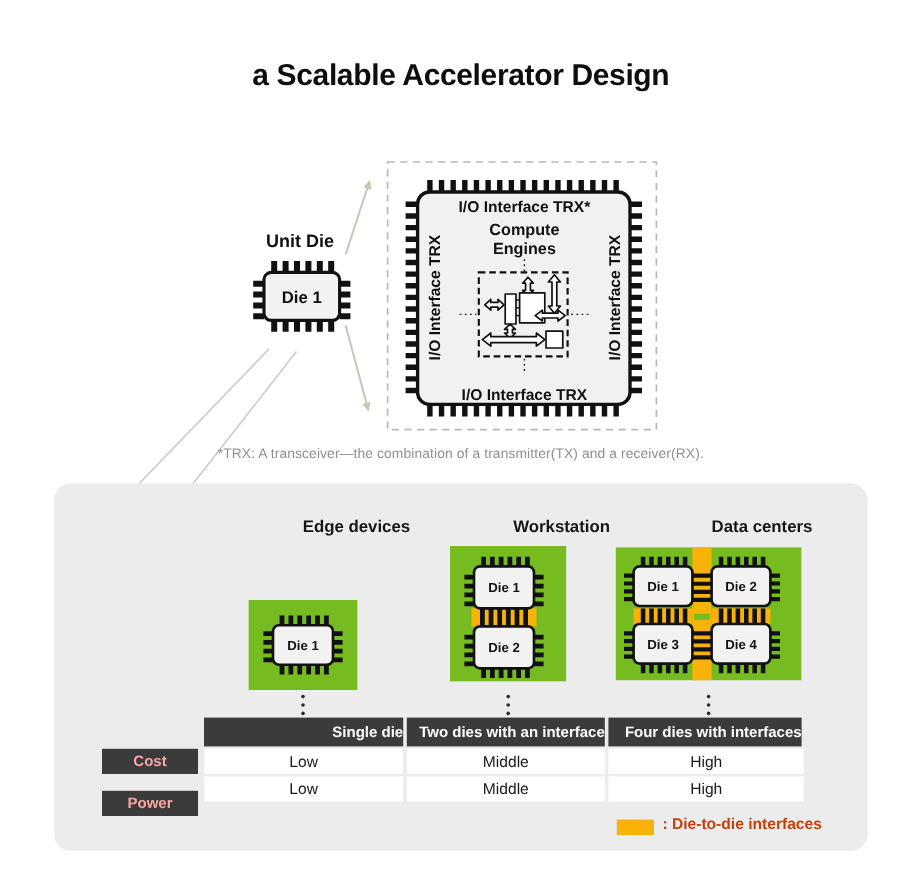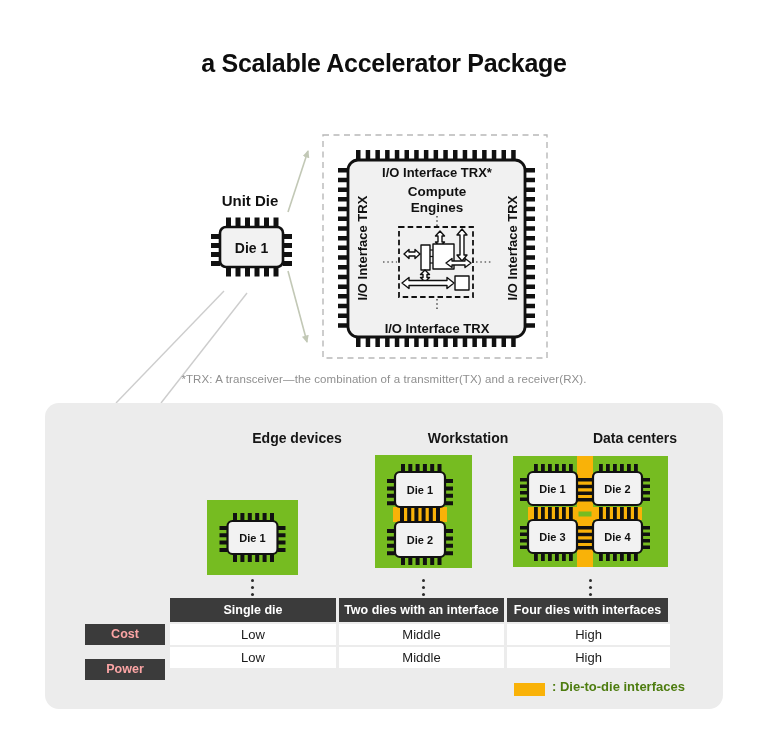--- a/index.html
+++ b/index.html
@@ -25,37 +25,37 @@
 
   
   #panel{top:403px;left:45px;width:678px;height:306px;background:#ececec;border-radius:14px;}
   .colhead{top:27px;width:170px;text-align:center;font-size:14px;font-weight:bold;color:#161616;}
 
   .vdots{width:3px;height:3px;border-radius:50%;background:#2c2c2c;
          box-shadow:0 7px 0 #2c2c2c,0 14px 0 #2c2c2c;}
 
   
   .thcell{top:195px;height:24px;background:#3b3b3b;color:#fff;font-size:12.5px;font-weight:bold;
-          text-align:center;line-height:24px;}
+          text-align:right;line-height:24px;}
   .rowlab{left:40px;width:80px;height:21px;background:#3b3b3b;color:#fca5a5;font-size:12.5px;
           font-weight:bold;text-align:center;line-height:21px;}
   .tdcell{height:21px;background:#ffffff;color:#1a1a1a;font-size:13px;
           text-align:center;line-height:21px;}
 
   
   #legend-swatch{left:469px;top:280px;width:31px;height:13px;background:#f9b208;}
-  #legend-text{left:507px;top:276px;font-size:13px;font-weight:bold;color:#4d7c0f;}
+  #legend-text{left:507px;top:276px;font-size:13px;font-weight:bold;color:#c2410c;}
 </style>
 </head>
 <body>
 
 <div id="stage">
 
   <div class="abs" id="title">
-    <div>a Scalable Accelerator Package</div>
+    <div>a Scalable Accelerator Design</div>
   </div>
 
   <svg class="abs" style="left:0;top:0;" width="768" height="410" viewBox="0 0 768 410">
     <defs>
       <marker id="sagehead" markerWidth="9" markerHeight="9" refX="6.5" refY="3.5" orient="auto" markerUnits="userSpaceOnUse">
         <path d="M0 0 L7.5 3.5 L0 7 Z" fill="#c2c8b6"></path>
       </marker>
     </defs>
 
     <g>

